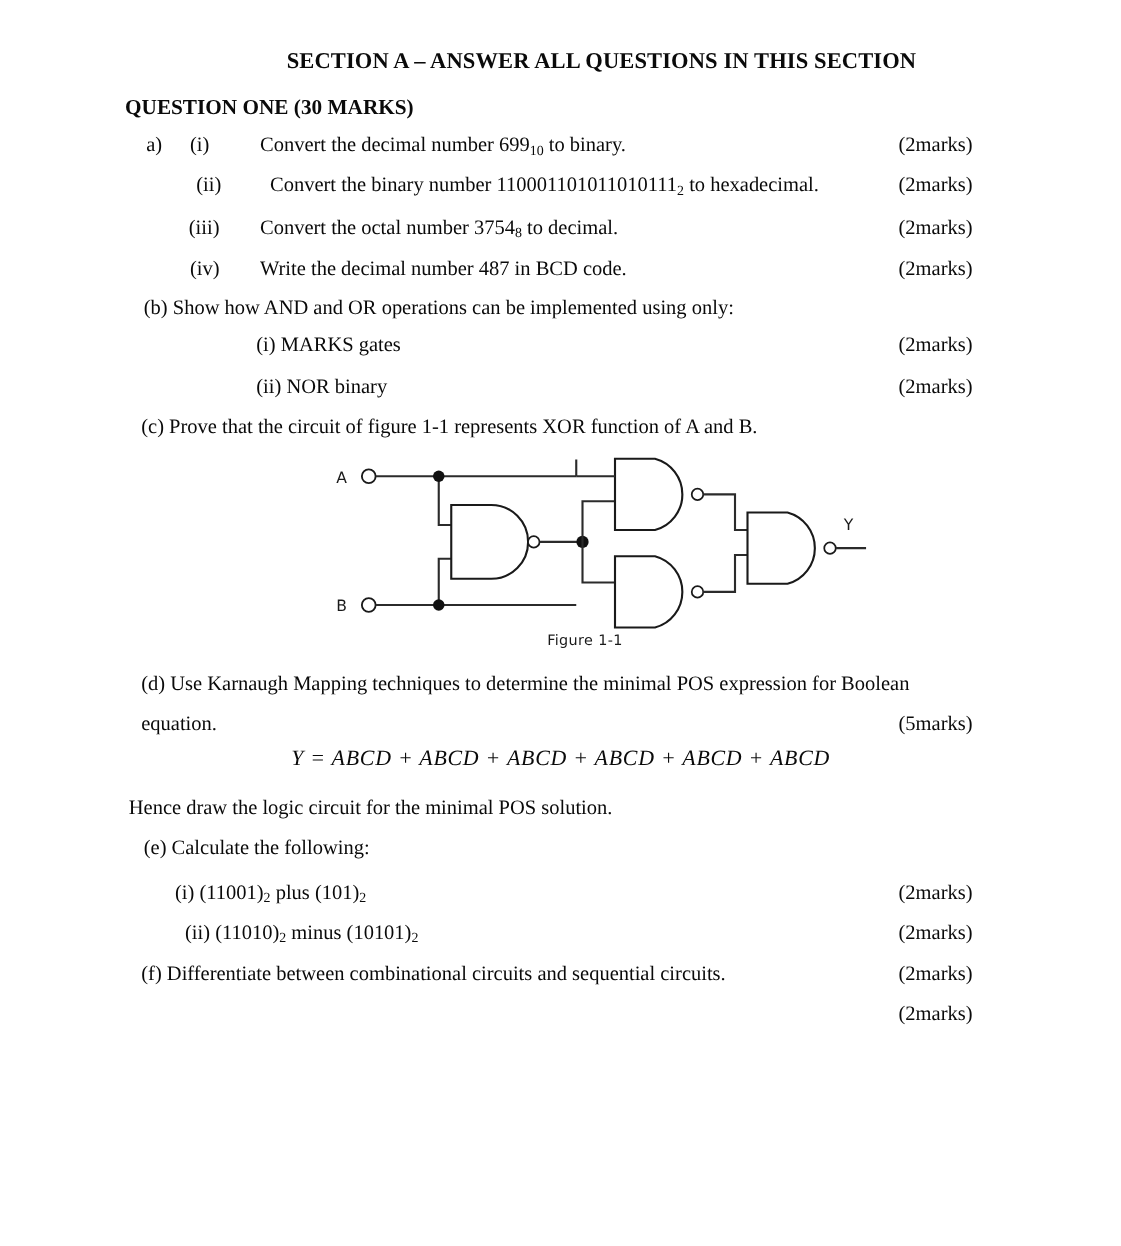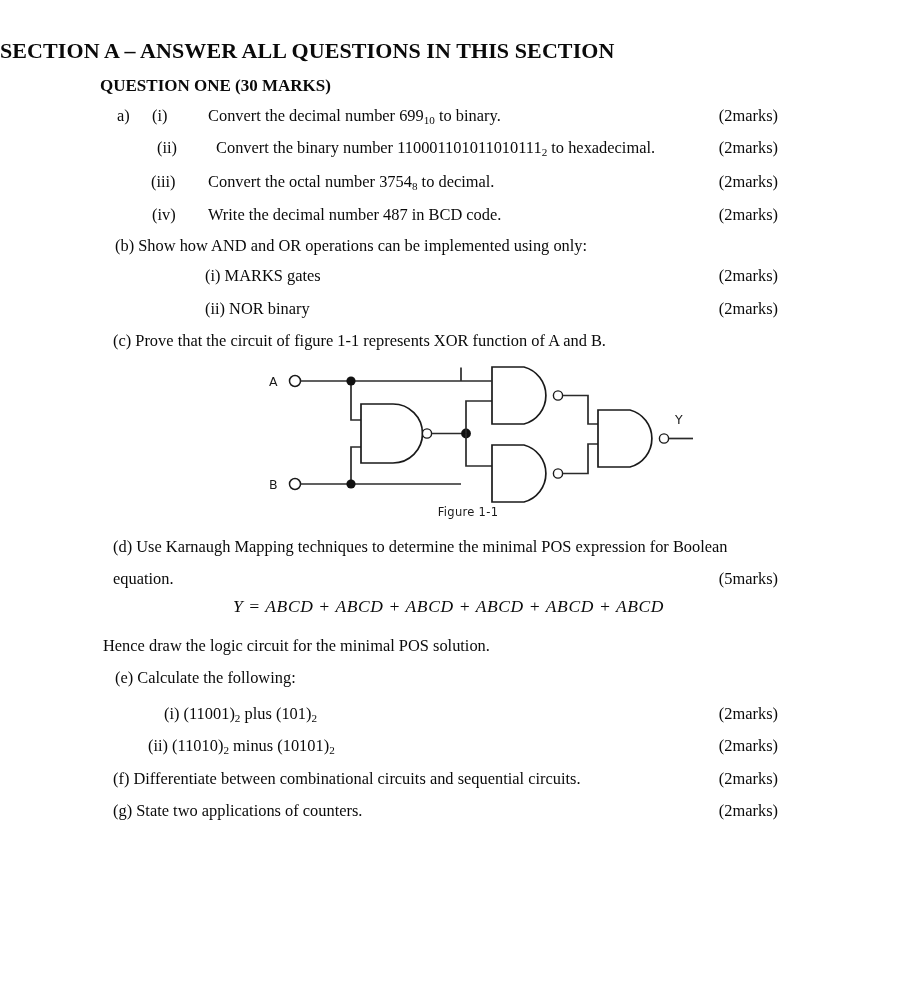--- a/index.html
+++ b/index.html
@@ -21,22 +21,22 @@
     width: 897px;
     height: 997px;
   }
 
   
   .section-header {
     position: absolute;
     left: 0;
     top: 38px;
     width: 733px;
-    text-align: left;
-    font-size: 22px;
+    text-align: right;
+    font-size: 18px;
     font-weight: bold;
     letter-spacing: 0.1px;
   }
 
   .question-title {
     position: absolute;
     left: 100px;
     top: 76px;
     font-size: 17px;
     font-weight: bold;
@@ -200,25 +200,24 @@
   <div class="row" style="left:113px; top:537px;">(d) Use Karnaugh Mapping techniques to determine the minimal POS expression for Boolean</div>
   <div class="row" style="left:113px; top:569px;">equation.</div>
   <div class="marks" style="left:658px; top:569px;">(5marks)</div>
 
   <div class="equation">Y = ABCD + ABCD + ABCD + ABCD + ABCD + ABCD</div>
 
   <div class="row" style="left:103px; top:636px;">Hence draw the logic circuit for the minimal POS solution.</div>
 
   <div class="row" style="left:115px; top:668px;">(e) Calculate the following:</div>
 
-  <div class="row" style="left:164px; top:704px;"><span>(i) (11001)</span><sub>2</sub><span> plus (101)</span><sub>2</sub></div>
+  <div class="row" style="left:140px; top:704px;"><span>(i) (11001)</span><sub>2</sub><span> plus (101)</span><sub>2</sub></div>
   <div class="marks" style="left:658px; top:704px;">(2marks)</div>
 
   <div class="row" style="left:148px; top:736px;"><span>(ii) (11010)</span><sub>2</sub><span> minus (10101)</span><sub>2</sub></div>
   <div class="marks" style="left:658px; top:736px;">(2marks)</div>
 
   <div class="row" style="left:113px; top:769px;">(f) Differentiate between combinational circuits and sequential circuits.</div>
   <div class="marks" style="left:658px; top:769px;">(2marks)</div>
 
-  <div class="row" style="left:113px; top:801px;">(g) State two applications of counters.</div>
   <div class="marks" style="left:658px; top:801px;">(2marks)</div>
 
 </div>
 
 </body></html>

